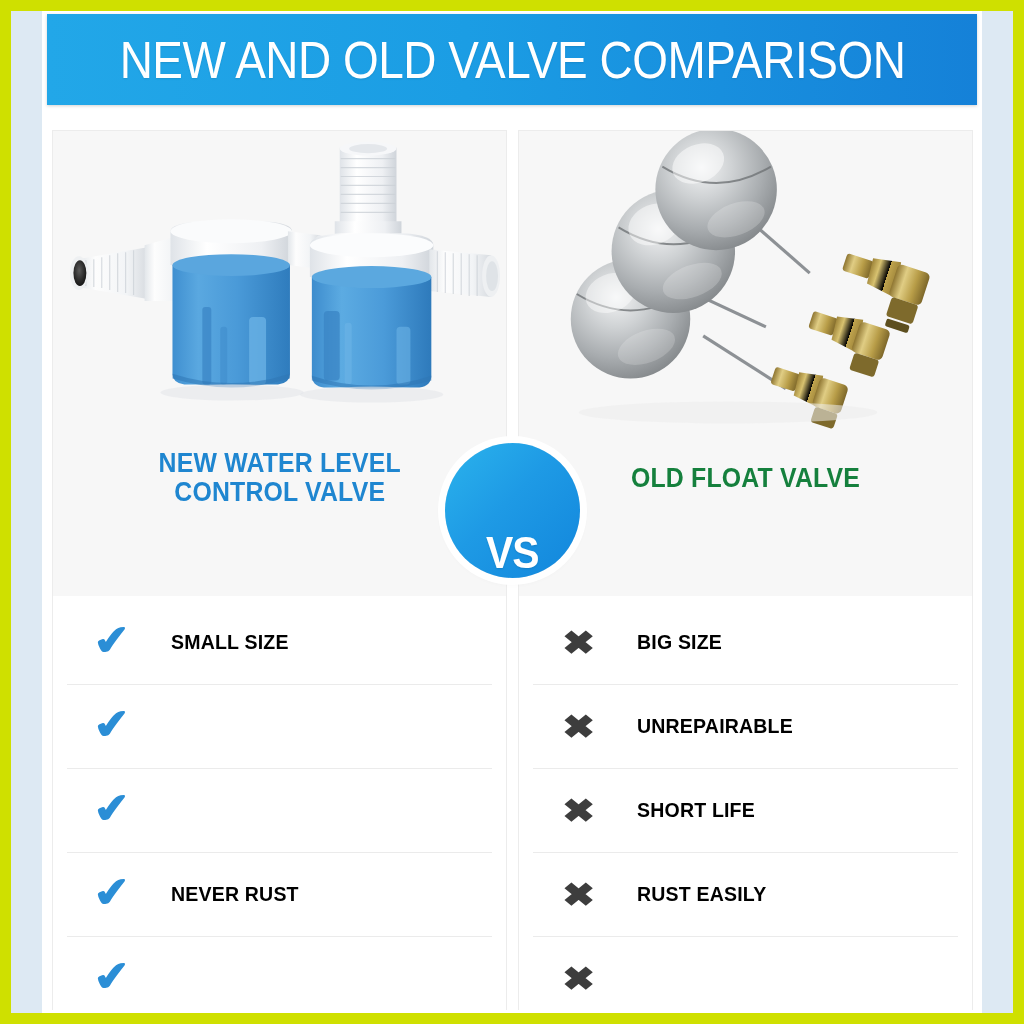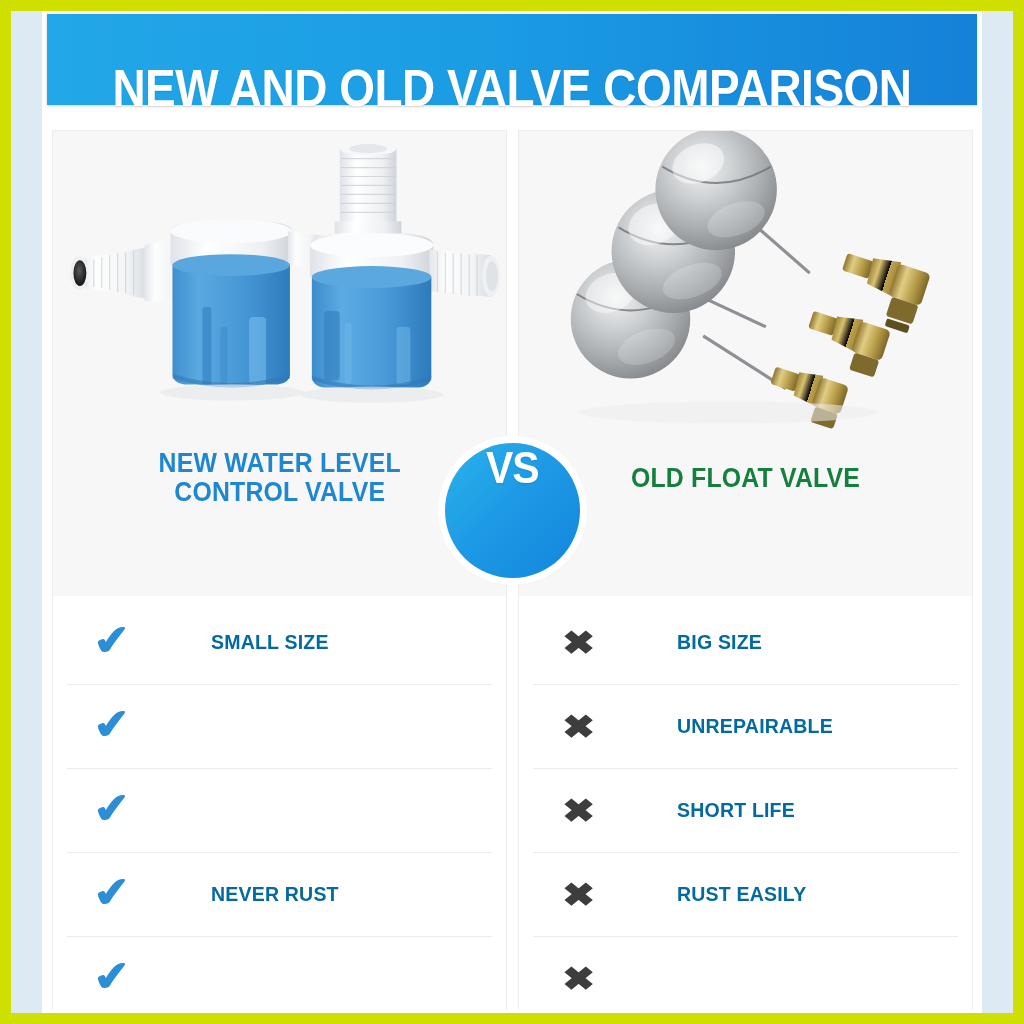--- a/index.html
+++ b/index.html
@@ -33,27 +33,26 @@
     box-shadow:0 1px 3px rgba(0,0,0,.18);
   }
   #header-title {
     position:absolute;
     left:0; right:0; top:50%;
     transform:translateY(-50%);
     text-align:center;
     color:#ffffff;
     font-size:51px;
     line-height:1;
-    font-weight:bold;
+    font-weight:normal;
     letter-spacing:-0.5px;
     transform-origin:center;
     font-stretch:condensed;
     text-shadow:0 1px 2px rgba(0,0,0,.10);
     white-space:nowrap;
-    margin-top:28px;
   }
   #header-title span {
     display:inline-block;
     transform:scaleX(.90);
   }
   
   .panel {
     position:absolute;
     top:130px;
     width:455px;
@@ -120,36 +119,35 @@
   }
   .mark.cross {
     color:#3d3d3d;
     font-size:31px;
     transform:scaleX(1.28) scaleY(1.05);
     letter-spacing:-1px;
   }
   .row-label {
     font-size:21px;
     font-weight:bold;
-    color:#0369a1;
+    color:#000000;
     letter-spacing:.2px;
     white-space:nowrap;
-    margin-left:40px;
   }
   .row-label span { display:inline-block; transform:scaleX(.93); transform-origin:left center; }
 
   
   #vs-badge {
     position:absolute;
     left:445px; top:443px;
     width:135px; height:135px;
     border-radius:50%;
     background:linear-gradient(135deg,#2bb3ec 0%,#1e9ae5 45%,#1286dc 100%);
     box-shadow:0 0 0 7px #ffffff, 0 2px 8px rgba(0,0,0,.12);
-    display:flex; align-items:flex-start; justify-content:center;
+    display:flex; align-items:flex-end; justify-content:center;
     z-index:10;
   }
   #vs-text {
     color:#ffffff;
     font-size:44px;
     font-weight:bold;
     letter-spacing:-1px;
     text-shadow:0 1px 2px rgba(0,0,0,.12);
   }
   #vs-text span { display:inline-block; transform:scaleX(.93); }

